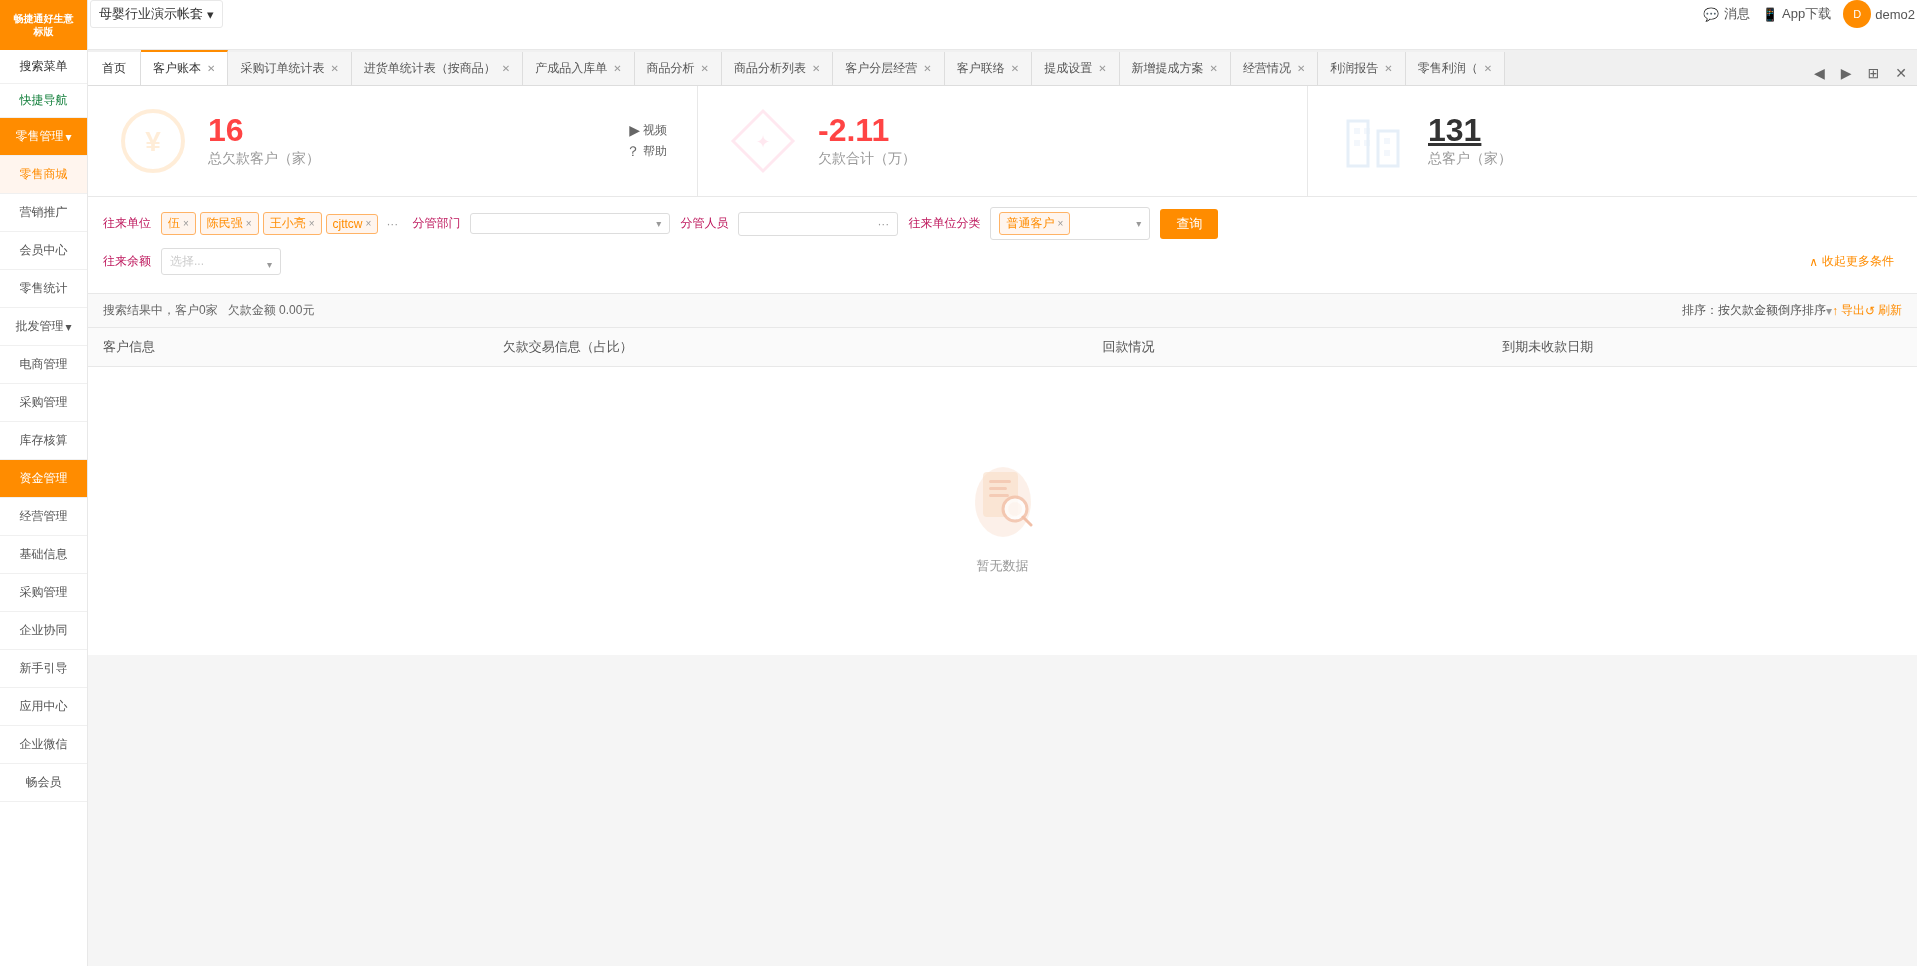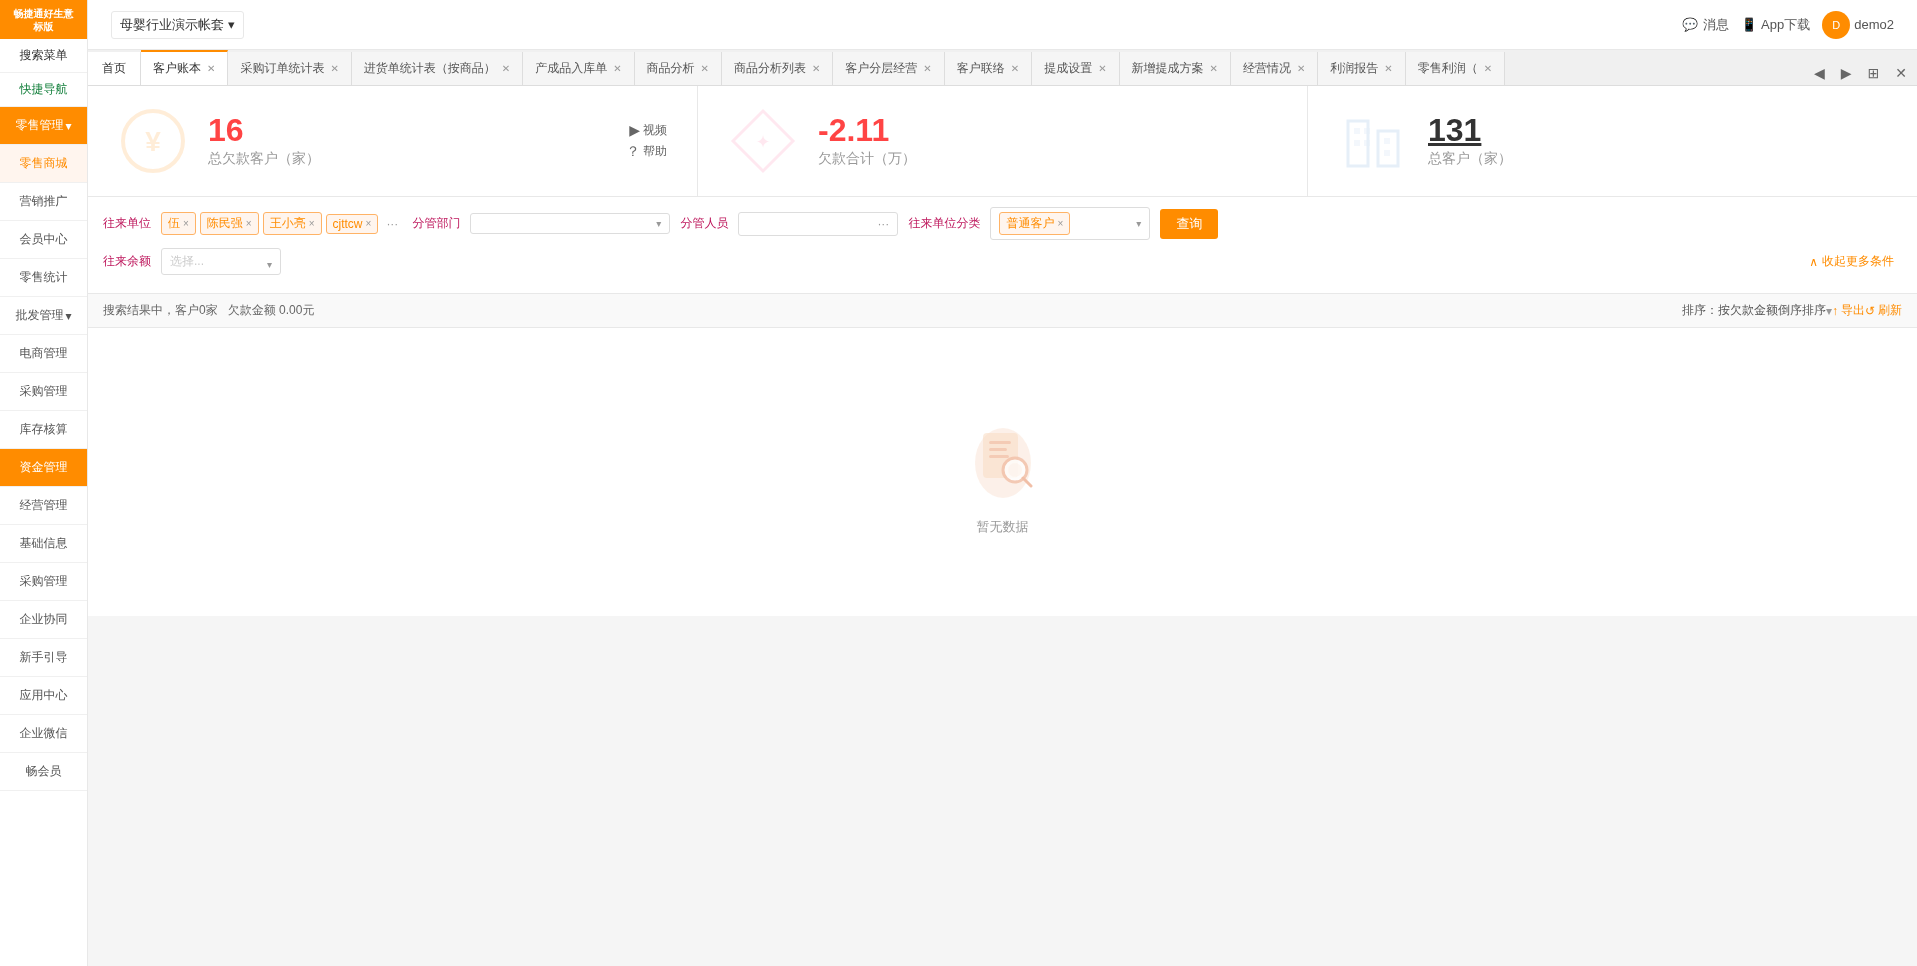--- a/index.html
+++ b/index.html
@@ -1,33 +1,33 @@
 <!DOCTYPE html>
 <html><head>
   <meta charset="utf-8">
   <style>
     * { margin: 0; padding: 0; box-sizing: border-box; }
     body { font-family: 'Microsoft YaHei', Arial, sans-serif; font-size: 13px; background: #f5f5f5; display: flex; height: 966px; overflow: hidden; }
 
     
     .sidebar { width: 88px; background: #fff; display: flex; flex-direction: column; border-right: 1px solid #e8e8e8; flex-shrink: 0; }
-    .sidebar-logo { background: #ff8c00; padding: 10px 5px; text-align: center; color: #fff; font-size: 11px; font-weight: bold; height: 39px; display: flex; align-items: center; justify-content: center; cursor: pointer; }
+    .sidebar-logo { background: #ff8c00; padding: 10px 5px; text-align: center; color: #fff; font-size: 11px; font-weight: bold; height: 50px; display: flex; align-items: center; justify-content: center; cursor: pointer; }
     .sidebar-logo-text { font-size: 10px; line-height: 1.3; }
     .sidebar-search { padding: 8px 5px; text-align: center; font-size: 12px; color: #333; border-bottom: 1px solid #f0f0f0; cursor: pointer; }
     .sidebar-nav { padding: 8px 5px; text-align: center; font-size: 12px; color: #15803d; cursor: pointer; border-bottom: 1px solid #f0f0f0; }
     .sidebar-item { padding: 10px 5px; text-align: center; font-size: 12px; color: #555; cursor: pointer; border-bottom: 1px solid #f0f0f0; }
     .sidebar-item.active { background: #ff8c00; color: #fff; }
     .sidebar-item.active-sub { color: #ff8c00; background: #fff5ee; }
     .sidebar-item-with-arrow { display: flex; align-items: center; justify-content: center; gap: 2px; }
 
     
     .main { flex: 1; display: flex; flex-direction: column; overflow: hidden; }
 
     
-    .topbar { background: #fff; height: 50px; display: flex; align-items: center; padding: 0 23px; border-bottom: 1px solid #e8e8e8; justify-content: space-between; flex-shrink: 0; }
+    .topbar { background: #fff; height: 50px; display: flex; align-items: flex-start; padding: 0 2px; border-bottom: 1px solid #e8e8e8; justify-content: space-between; flex-shrink: 0; }
     .topbar-left { display: flex; align-items: center; gap: 8px; }
     .topbar-selector { display: flex; align-items: center; gap: 4px; font-size: 13px; color: #333; padding: 4px 8px; border: 1px solid #e8e8e8; border-radius: 3px; cursor: pointer; }
     .topbar-right { display: flex; align-items: center; gap: 12px; font-size: 13px; color: #555; }
     .topbar-right-item { display: flex; align-items: center; gap: 4px; cursor: pointer; }
     .avatar { width: 28px; height: 28px; border-radius: 50%; background: #ff8c00; display: flex; align-items: center; justify-content: center; color: #fff; font-size: 11px; }
 
     
     .tabs-bar { background: #f0f0f0; display: flex; align-items: flex-end; border-bottom: 1px solid #ddd; flex-shrink: 0; overflow: hidden; }
     .tab { padding: 8px 12px; font-size: 12px; color: #555; cursor: pointer; border-right: 1px solid #ddd; white-space: nowrap; display: flex; align-items: center; gap: 4px; background: #f5f5f5; }
     .tab.active { background: #fff; color: #333; font-weight: 500; border-top: 2px solid #ff8c00; }
@@ -359,20 +359,26 @@
           <span>导出</span>
         </div>
         <div class="refresh-btn">
           <span>↺</span>
           <span>刷新</span>
         </div>
       </div>
     </div>
 
     <div class="table-container">
+      <div class="table-header">
+        <div class="table-header-cell">客户信息</div>
+        <div class="table-header-cell">欠款交易信息（占比）</div>
+        <div class="table-header-cell">回款情况</div>
+        <div class="table-header-cell">到期未收款日期</div>
+      </div>
 
       <div class="empty-state">
         <div class="empty-icon">
           <svg viewBox="0 0 100 100" fill="none" xmlns="http://www.w3.org/2000/svg">
 
             <ellipse cx="50" cy="55" rx="28" ry="35" fill="#f5d0b8" opacity="0.5"></ellipse>
             <rect x="30" y="25" width="35" height="45" rx="4" fill="#f5c8a0" opacity="0.6"></rect>
             <rect x="36" y="33" width="22" height="3" rx="1.5" fill="#e8956d" opacity="0.7"></rect>
             <rect x="36" y="40" width="18" height="3" rx="1.5" fill="#e8956d" opacity="0.7"></rect>
             <rect x="36" y="47" width="20" height="3" rx="1.5" fill="#e8956d" opacity="0.7"></rect>

